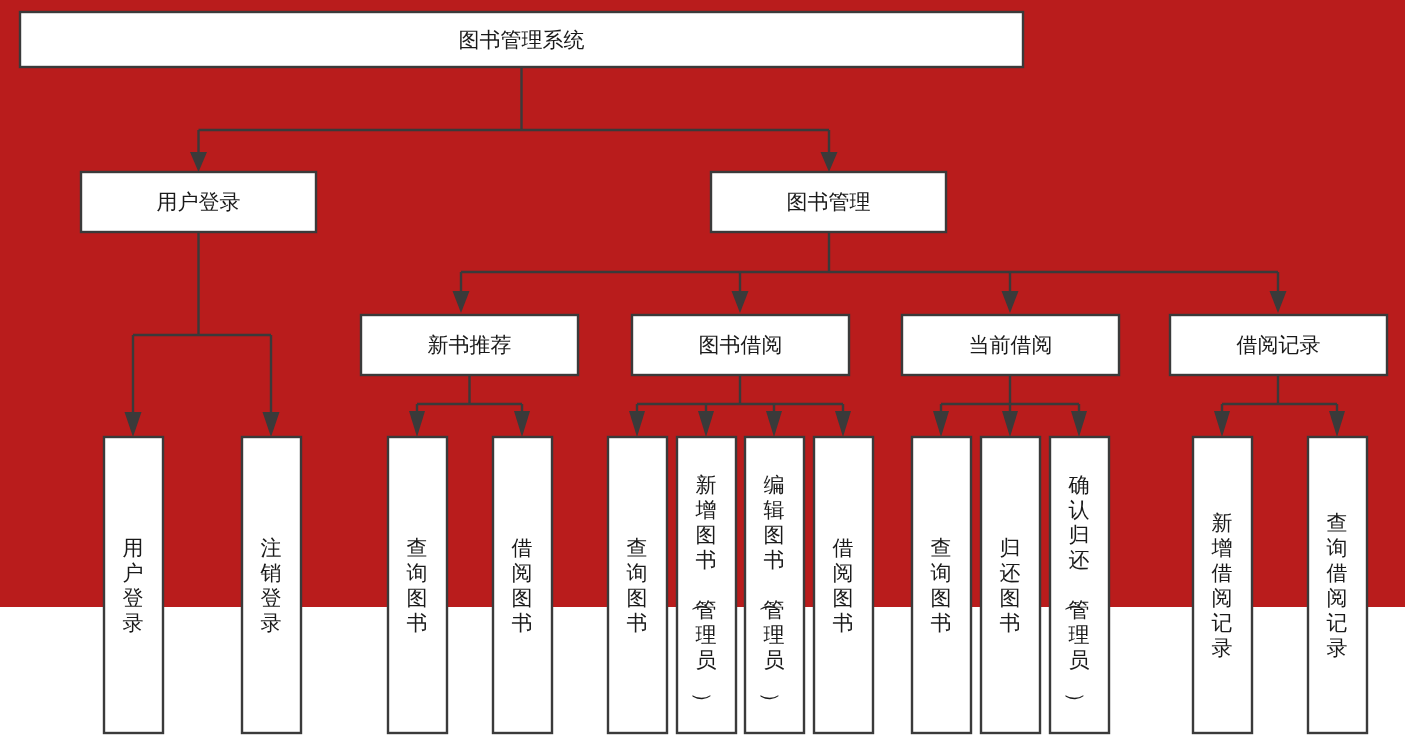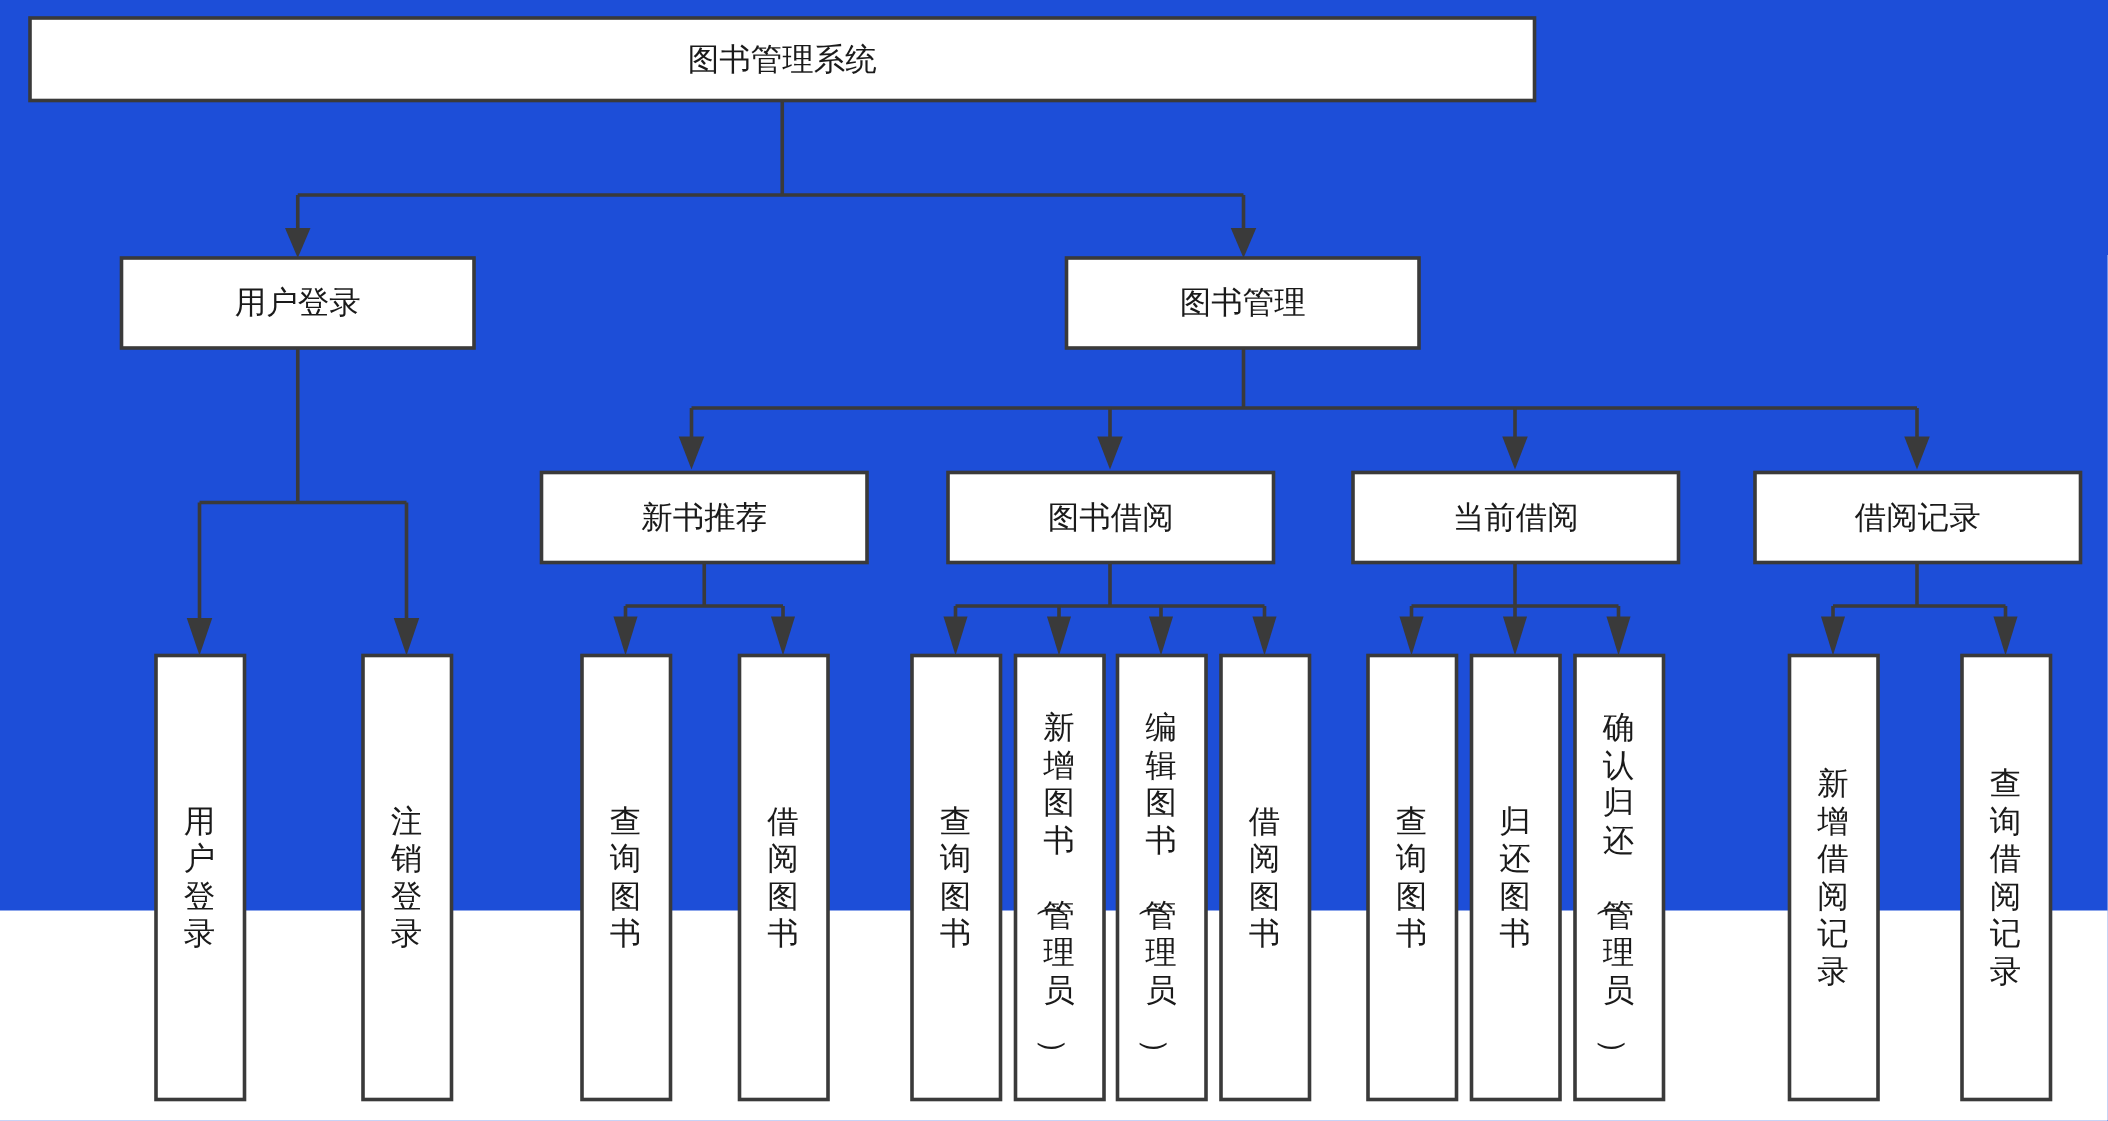--- a/index.html
+++ b/index.html
@@ -12,21 +12,21 @@
     font-family: "DejaVu Sans", "Liberation Sans", sans-serif;
     width: 1405px;
     height: 747px;
     overflow: hidden;
     position: relative;
   }
   #diagram-root {
     position: relative;
     width: 1405px;
     height: 607px;
-    background: #1d4ed8;
+    background: #b91c1c;
   }
   svg#tree-svg {
     position: absolute;
     left: 0;
     top: 0;
     width: 1405px;
     height: 747px;
     display: block;
   }
   .node-box {

